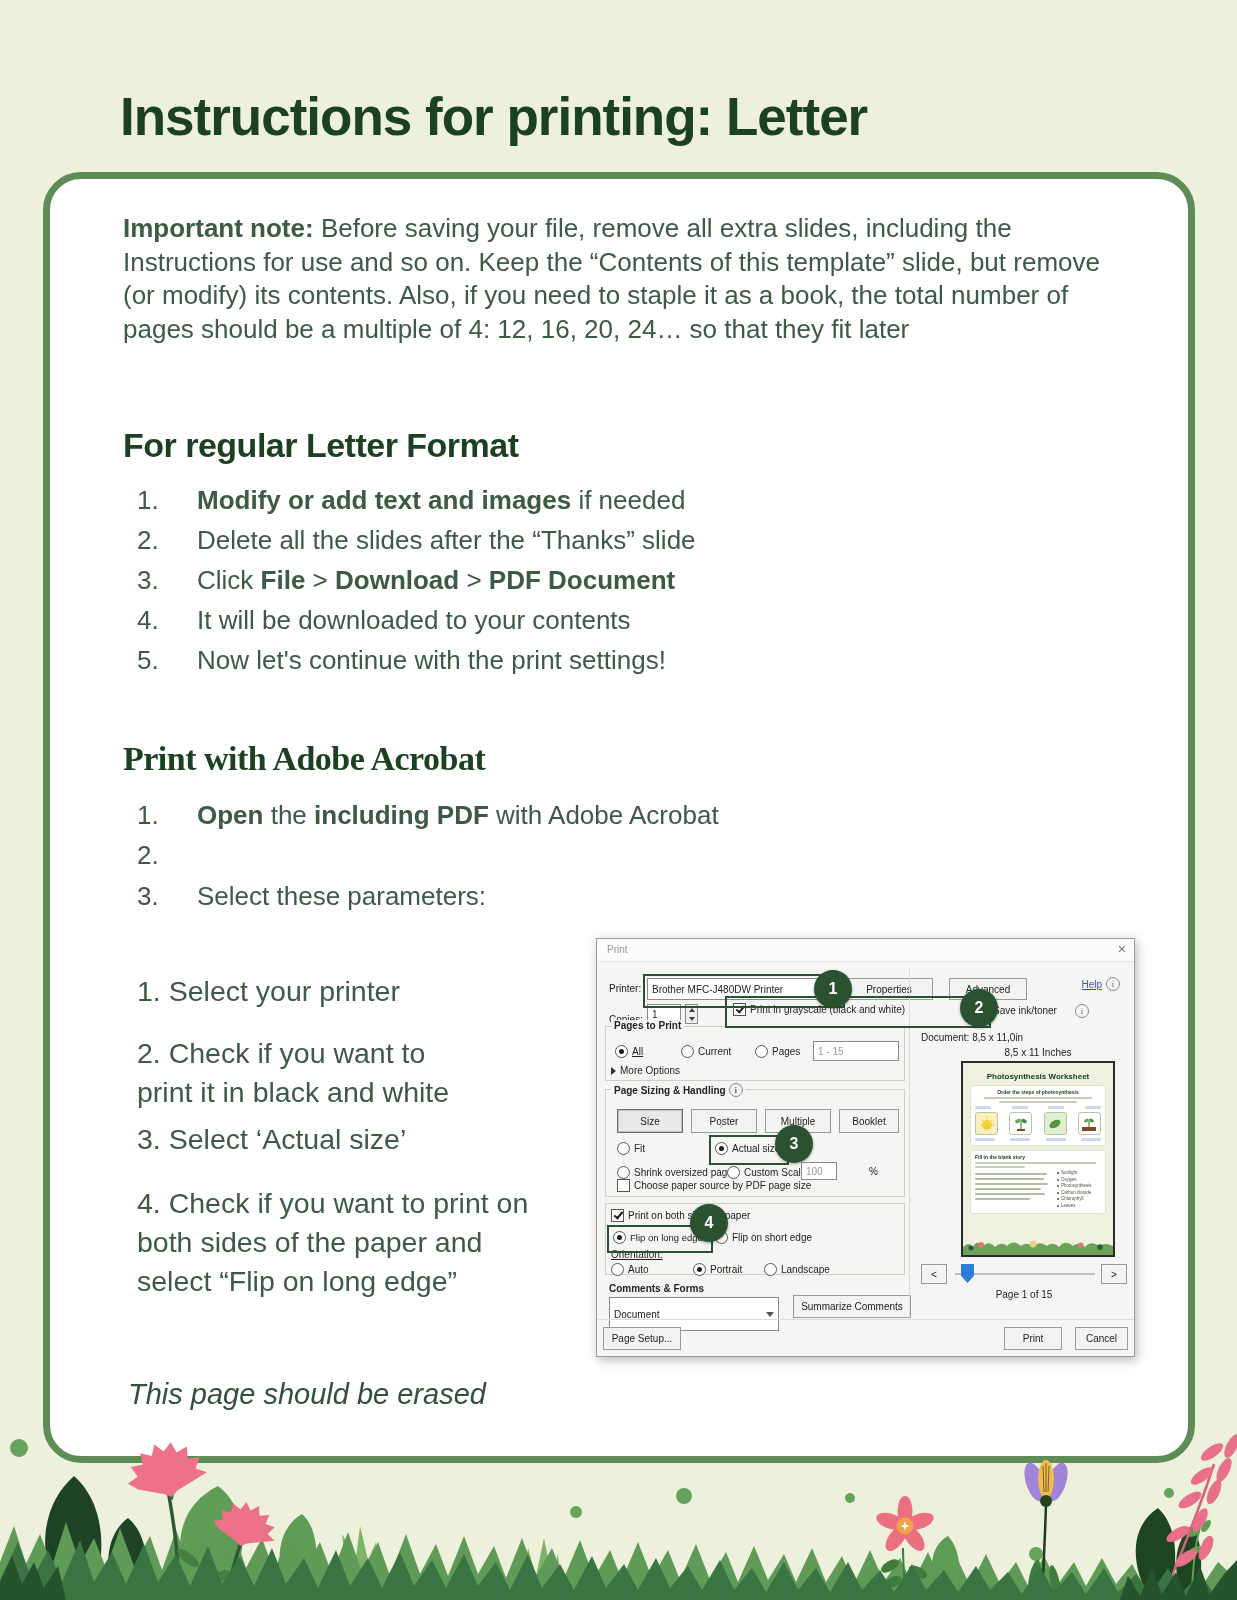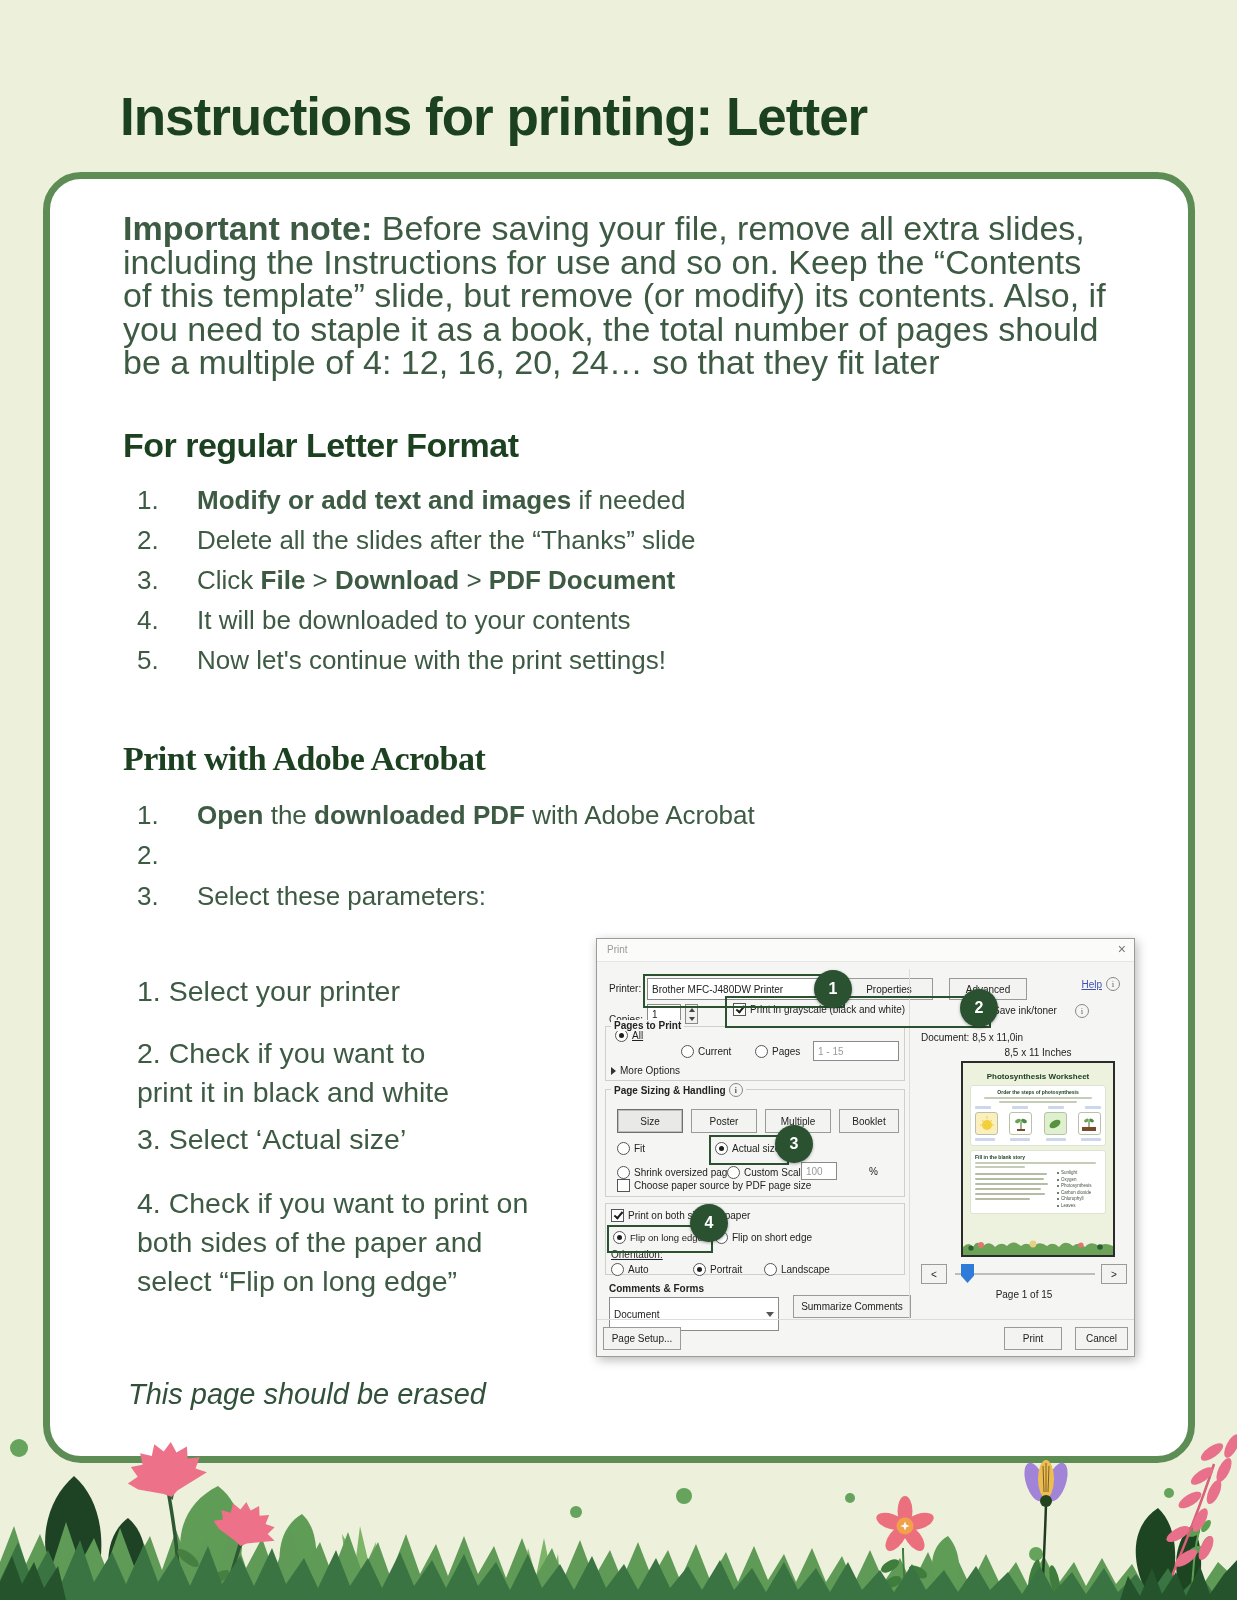--- a/index.html
+++ b/index.html
@@ -3,21 +3,21 @@
 <meta charset="utf-8">
 <style>
   html,body{margin:0;padding:0;}
   body{width:1237px;height:1600px;overflow:hidden;background:#edf1dc;font-family:"Liberation Sans",sans-serif;}
   #page{position:relative;width:1237px;height:1600px;}
   .b{font-weight:bold;}
 
   
   .page-title{position:absolute;left:120px;top:86px;font-size:53px;font-weight:800;color:#1c4121;letter-spacing:-1px;}
   .card{position:absolute;left:43px;top:172px;width:1152px;height:1291px;background:#fff;border:7px solid #5d8d55;border-radius:38px;box-sizing:border-box;}
-  .note{position:absolute;left:123px;top:212px;width:988px;font-size:34px;line-height:33.5px;color:#3d5a43;}
+  .note{position:absolute;left:123px;top:212px;width:988px;font-size:26px;line-height:33.5px;color:#3d5a43;}
   .h2{position:absolute;left:123px;font-size:34px;font-weight:800;color:#1c4121;letter-spacing:-0.5px;}
   .oli{position:absolute;left:137px;width:960px;font-size:26px;color:#3d5a43;display:flex;}
   .oli .num{width:60px;flex:0 0 60px;}
   .callout{position:absolute;left:137px;font-size:28.5px;line-height:39px;color:#3d5a43;}
   .erase{position:absolute;left:128px;top:1378px;font-size:29px;font-style:italic;color:#31503a;}
 
   
   .dialog{position:absolute;left:596px;top:938px;width:537px;height:417px;background:#f5f5f3;border:1px solid #9b9b99;box-shadow:2px 3px 10px rgba(0,0,0,.28);font-size:10px;color:#222;}
   .dlg-head{position:absolute;top:0;left:0;right:0;height:22px;background:#fbfbfa;border-bottom:1px solid #e6e6e4;}
   .dlg-title{position:absolute;left:10px;top:5px;color:#9a9a98;font-size:10px;}
@@ -99,21 +99,21 @@
       <span><span>It will be downloaded to your contents</span></span>
     </div>
   <div class="oli" style="top:645px;">
       <span class="num">5.</span>
       <span><span>Now let's continue with the print settings!</span></span>
     </div>
 
   <div class="h2" style="top:740px;font-family:Liberation Serif, serif;">Print with Adobe Acrobat</div>
   <div class="oli" style="top:800px;">
       <span class="num">1.</span>
-      <span><span class="b">Open</span><span> the </span><span class="b">downloaded PDF</span><span> with Adobe Acrobat</span></span>
+      <span><span class="b">Open</span><span> the </span><span class="b">including PDF</span><span> with Adobe Acrobat</span></span>
     </div>
   <div class="oli" style="top:840px;">
       <span class="num">2.</span>
     </div>
   <div class="oli" style="top:881px;">
       <span class="num">3.</span>
       <span><span>Select these parameters:</span></span>
     </div>
 
   <div class="callout" style="top:972px;width:430px;">1. Select your printer</div>
@@ -157,21 +157,21 @@
     <div class="drow" style="left:396px;top:66px;">
       <span>Save ink/toner</span>
     </div>
     <div class="drow" style="left:478px;top:65px;">
         <span class="info"></span>
       </div>
     <div class="badge" style="left:363px;top:50px;">2</div>
 
     <div class="gbox" style="left:8px;top:87px;width:300px;height:55px;"></div>
     <div class="glabel" style="left:14px;top:81px;">Pages to Print</div>
-    <div class="drow" style="left:18px;top:90px;text-decoration:underline;">
+    <div class="drow" style="left:18px;top:106px;text-decoration:underline;">
         <span class="rd sel"></span>
         <span>All</span>
       </div>
     <div class="drow" style="left:84px;top:106px;">
         <span class="rd"></span>
         <span>Current</span>
       </div>
     <div class="drow" style="left:158px;top:106px;">
         <span class="rd"></span>
         <span>Pages</span>

